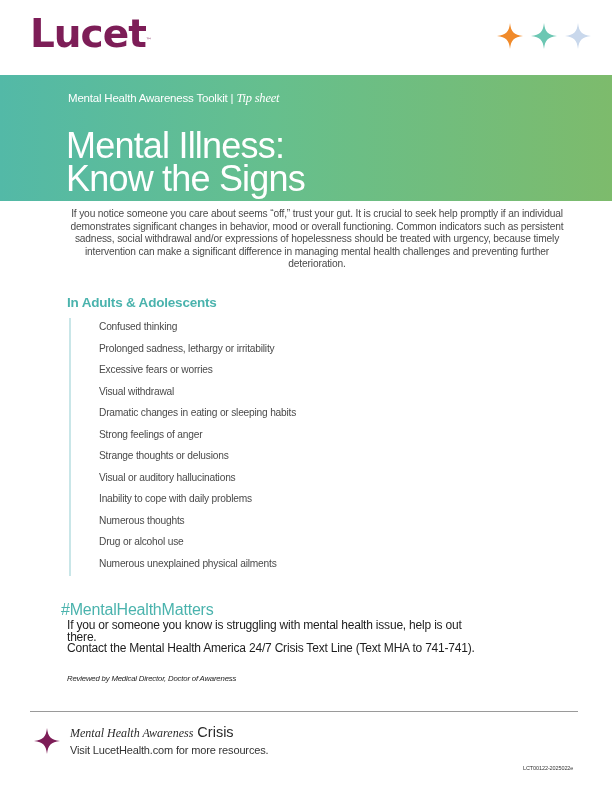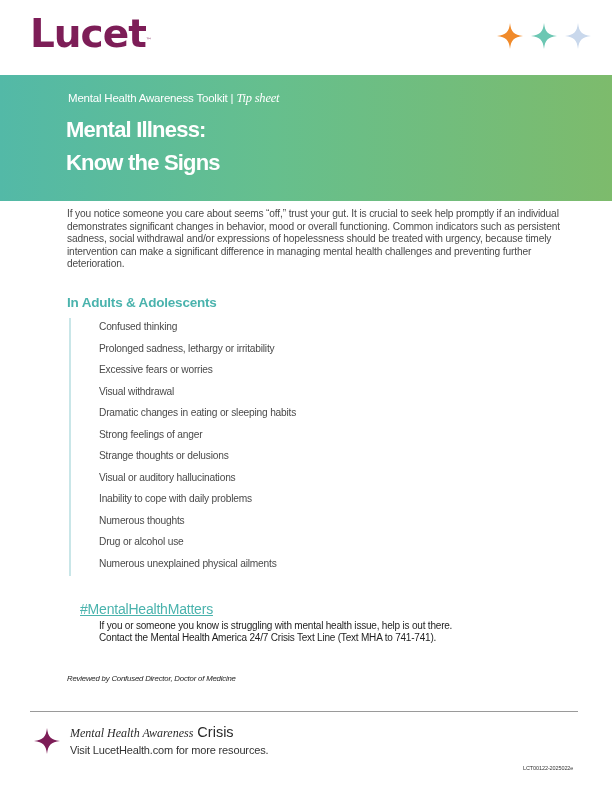--- a/index.html
+++ b/index.html
@@ -21,49 +21,49 @@
       position: absolute; left: 0; top: 75px; width: 612px; height: 126px;
       background: linear-gradient(90deg, #53b9a7 0%, #66bf8d 45%, #7dbb6c 100%);
     }
     .banner .eyebrow {
       position: absolute; left: 68px; top: 16px;
       font-size: 11.5px; color: #ffffff; letter-spacing: -0.2px;
     }
     .banner .eyebrow .sep { margin: 0 3px; }
     .banner .eyebrow .serif { font-family: "Liberation Serif", serif; font-style: italic; font-size: 12.5px; text-align: right; }
     .banner .title {
-      position: absolute; left: 66px; top: 38px;
-      font-size: 22px; line-height: 33px; color: #ffffff; font-weight: bold; letter-spacing: -0.8px;
+      position: absolute; left: 66px; top: 54px;
+      font-size: 36px; line-height: 33px; color: #ffffff; font-weight: normal; letter-spacing: -0.8px;
     }
 
     .intro {
       position: absolute; left: 67px; top: 208px; width: 500px;
-      font-size: 10.2px; line-height: 12.6px; color: #4a4a4a; letter-spacing: -0.15px;
+      font-size: 10.2px; line-height: 12.6px; color: #4a4a4a; letter-spacing: -0.15px; text-align: center;
     }
 
     .section-heading {
       position: absolute; left: 67px; top: 295px;
       font-size: 13.5px; color: #4ab3ad; letter-spacing: -0.2px;
     }
 
     .signs-list {
       position: absolute; left: 69px; top: 318px; width: 300px;
       border-left: 2px solid #c9e6e8; list-style: none; padding-left: 28px;
     }
     .signs-list li {
       font-size: 10.2px; color: #4a4a4a; height: 21.5px; line-height: 17px; letter-spacing: -0.2px;
     }
 
     .hashtag {
-      position: absolute; left: 80px; top: 601px;
-      font-size: 14px; color: #4ab3ad; letter-spacing: -0.2px; text-decoration: underline;
+      position: absolute; left: 61px; top: 601px;
+      font-size: 16px; color: #4ab3ad; letter-spacing: -0.2px;
     }
     .help {
       position: absolute; left: 67px; top: 620px; width: 420px;
-      font-size: 10px; line-height: 11.5px; color: #1e1e1e; letter-spacing: -0.2px; margin-left: 32px;
+      font-size: 12px; line-height: 11.5px; color: #1e1e1e; letter-spacing: -0.2px;
     }
     .reviewed {
       position: absolute; left: 67px; top: 674px;
       font-size: 7.8px; font-style: italic; color: #1e1e1e; letter-spacing: -0.2px;
     }
 
     .divider { position: absolute; left: 30px; top: 711px; width: 548px; height: 1px; background: #9a9a9a; }
 
     .footer-sparkle { position: absolute; left: 33px; top: 727px; width: 28px; height: 28px; }
     .footer-title {
@@ -125,21 +125,21 @@
   <li>Drug or alcohol use</li>
   <li>Numerous unexplained physical ailments</li>
 </ul>
 
 <div class="hashtag">#MentalHealthMatters</div>
 <div class="help">
   <div>If you or someone you know is struggling with mental health issue, help is out there.</div>
   <div>Contact the Mental Health America 24/7 Crisis Text Line (Text MHA to 741-741).</div>
 </div>
 
-<div class="reviewed">Reviewed by Confused Director, Doctor of Medicine</div>
+<div class="reviewed">Reviewed by Medical Director, Doctor of Awareness</div>
 
 <div class="divider"></div>
 
 <svg class="footer-sparkle" viewBox="0 0 28 28">
     <path d="M14 1 C15 10 18 13 27 14 C18 15 15 18 14 27 C13 18 10 15 1 14 C10 13 13 10 14 1 Z" fill="#7d1d57"></path>
   </svg>
 <div class="footer-title">
   <span class="serif">Mental Health Awareness</span>
   <span>Crisis</span>
 </div>

